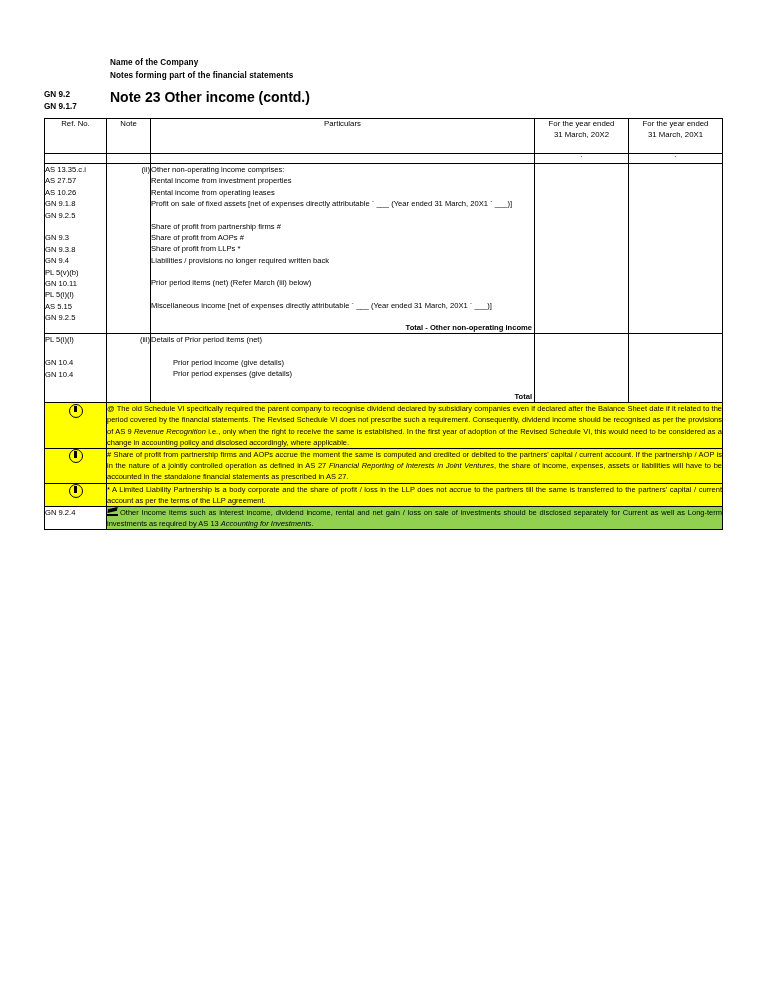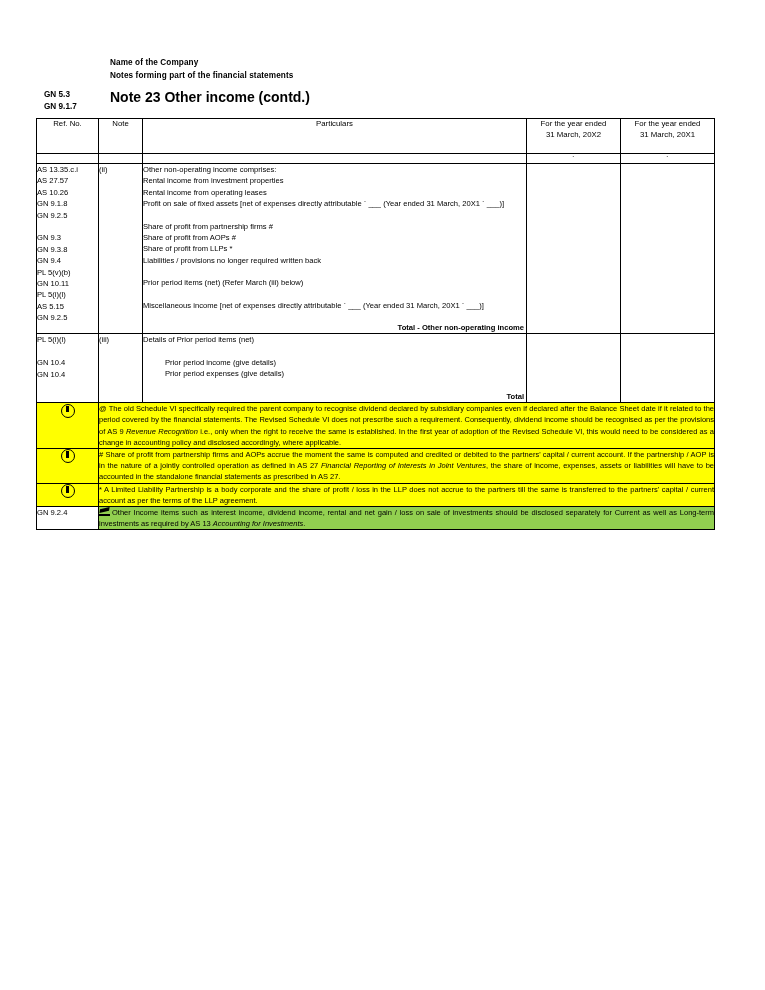--- a/index.html
+++ b/index.html
@@ -48,21 +48,21 @@
     left: 110px;
     top: 89px;
     font-size: 14px;
     font-weight: bold;
     white-space: nowrap;
   }
 
   
   table.sheet {
     position: absolute;
-    left: 36px;
+    left: 44px;
     top: 118px;
     width: 678px;
     border-collapse: collapse;
     table-layout: fixed;
     font-size: 7.6px;
     border-radius: 9px;
   }
   table.sheet td, table.sheet th {
     border: 1px solid #000;
     vertical-align: top;
@@ -98,21 +98,21 @@
     line-height: 9px;
   }
 
   .refcell {
     padding: 3px 3px 2px 3px;
     line-height: 11.4px;
     font-size: 7.6px;
     white-space: nowrap;
   }
   .notecell {
-    text-align: left;
+    text-align: right;
     padding: 3px 2px 2px 2px;
     font-size: 7.6px;
     line-height: 11.4px;
   }
   .partcell {
     padding: 3px 4px 2px 5px;
     line-height: 11.4px;
     font-size: 7.6px;
   }
   .partcell .ln { display: block; }
@@ -200,21 +200,21 @@
 <body>
 
 <div class="page">
 
   <div class="hdr">
     <div>Name of the Company</div>
     <div>Notes forming part of the financial statements</div>
   </div>
 
   <div class="gnref">
-    <div>GN 5.3</div>
+    <div>GN 9.2</div>
     <div>GN 9.1.7</div>
   </div>
 
   <div class="noteTitle">Note 23 Other income (contd.)</div>
 
   <table class="sheet">
     <colgroup>
       <col class="c-ref">
         <col class="c-note">
         <col class="c-part">

